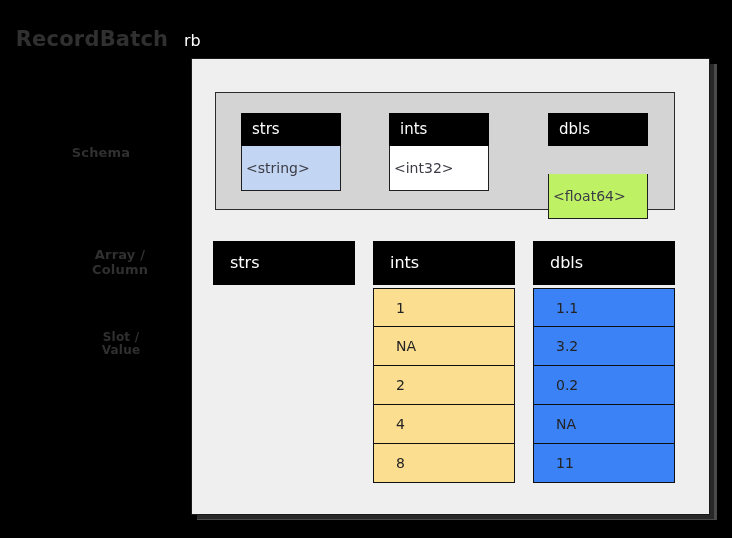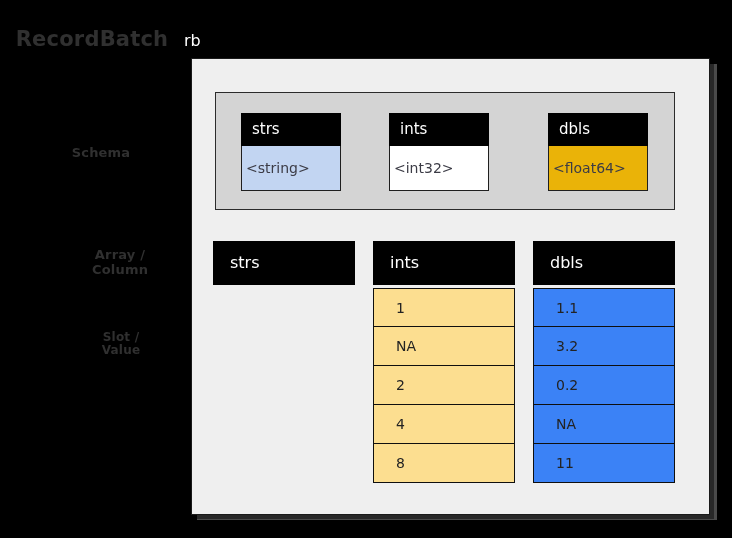--- a/index.html
+++ b/index.html
@@ -47,21 +47,21 @@
   }
   .schema-card .ty{
     height:45px;line-height:45px;font-size:14px;color:#3c3c46;
     padding-left:4px;box-sizing:border-box;border:1px solid #1f1f1f;border-top:none;
   }
   #schema-strs{left:241px;}
   #schema-ints{left:389px;}
   #schema-dbls{left:548px;}
   .ty.blue{background:#c2d5f2;}
   .ty.yellow{background:#ffffff;}
-  .ty.pink{background:#eab308;}
+  .ty.pink{background:#bef264;margin-top:28px;}
 
   
   .col{position:absolute;top:241px;width:142px;}
   .col .chd{
     background:#000;color:#fff;font-size:16px;height:44px;line-height:44px;
     padding-left:17px;box-sizing:border-box;
   }
   .cell{
     height:39px;line-height:39px;font-size:14px;color:#232323;
     padding-left:22px;box-sizing:border-box;

